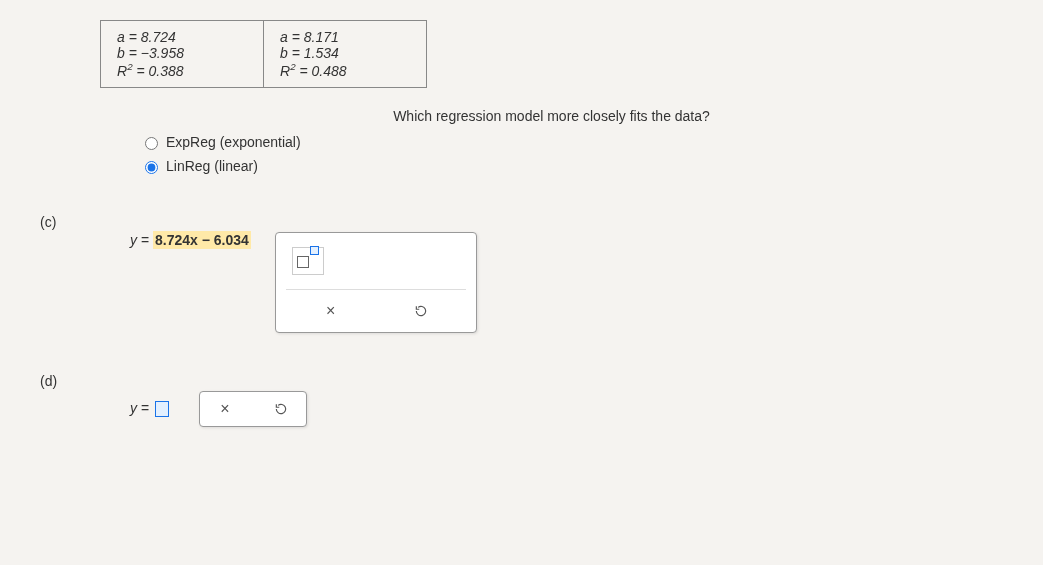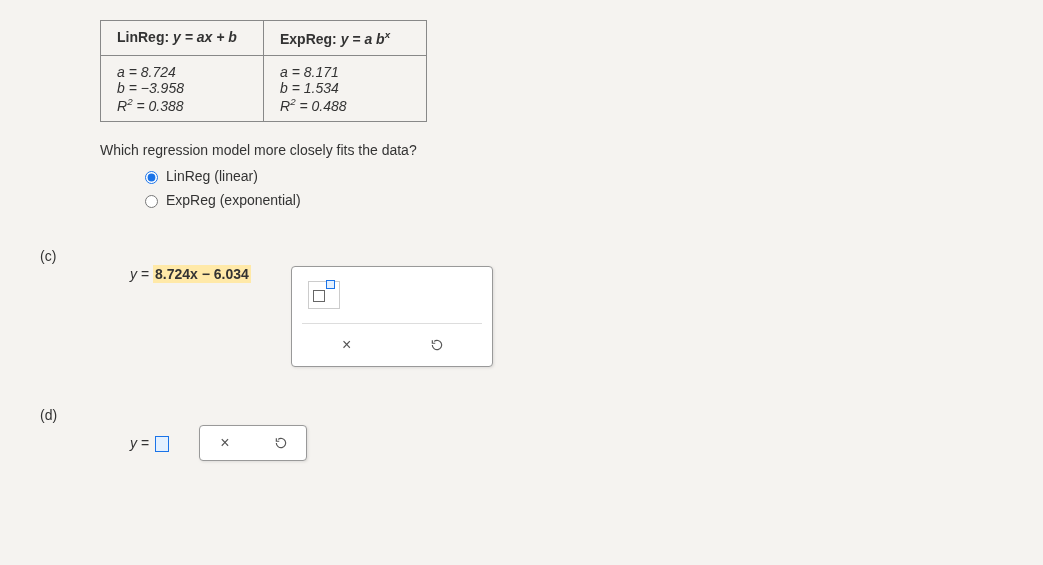--- a/index.html
+++ b/index.html
@@ -28,20 +28,21 @@
   table.reg th {
     font-weight: bold;
     background: #f5f3f0;
   }
   .ital { font-style: italic; }
   sup { font-size: 0.7em; }
   .question {
     margin-left: 60px;
     margin-top: 16px;
     margin-bottom: 10px;
+    text-align: center;
   }
   .radios {
     margin-left: 100px;
   }
   .radio-row {
     display: flex;
     align-items: center;
     margin: 8px 0;
   }
   .radio-row input { margin-right: 8px; accent-color:#1a73e8; }
@@ -53,21 +54,21 @@
   .part-label {
     width: 40px;
     flex-shrink: 0;
   }
   .part-content { flex: 1; }
   .eq-row {
     display: flex;
     align-items: flex-start;
     margin-top: 18px;
     margin-left: 50px;
-    gap: 40px;
+    gap: 24px;
   }
   .eq {
     font-style: italic;
   }
   .highlight {
     background: #ffe9a8;
     padding: 1px 2px;
     font-style: normal;
     font-weight: bold;
   }
@@ -141,52 +142,44 @@
     align-items:center;
     margin-top:18px;
     margin-left:50px;
   }
 </style>
 </head>
 <body>
 
 <table class="reg">
   <tbody>
-      <tr>
-    <th>
-      <span>LinReg: </span><span class="ital"><span>y</span><span> = ax + b</span></span>
-    </th>
-    <th>
-      <span>ExpReg: </span><span class="ital"><span>y</span><span> = a b</span><sup>x</sup></span>
-    </th>
-  </tr>
   <tr>
     <td>
       <div class="ital">a = 8.724</div>
       <div class="ital">b = −3.958</div>
       <div class="ital"><span>R</span><sup>2</sup><span> = 0.388</span></div>
     </td>
     <td>
       <div class="ital">a = 8.171</div>
       <div class="ital">b = 1.534</div>
       <div class="ital"><span>R</span><sup>2</sup><span> = 0.488</span></div>
     </td>
   </tr>
 </tbody>
   </table>
 
 <div class="question">Which regression model more closely fits the data?</div>
 <div class="radios">
   <label class="radio-row">
+    <input type="radio" name="reg" style="">
+    <span>ExpReg (exponential)</span>
+  </label>
+  <label class="radio-row">
     <input type="radio" name="reg" checked="" style="">
     <span>LinReg (linear)</span>
-  </label>
-  <label class="radio-row">
-    <input type="radio" name="reg" style="">
-    <span>ExpReg (exponential)</span>
   </label>
 </div>
 
 <div class="part">
   <div class="part-label">(c)</div>
   <div class="part-content">
     <div class="eq-row">
       <div class="eq">
         <span>y</span><span style="font-style:normal"> = </span><span class="highlight">8.724x − 6.034</span>
       </div>

